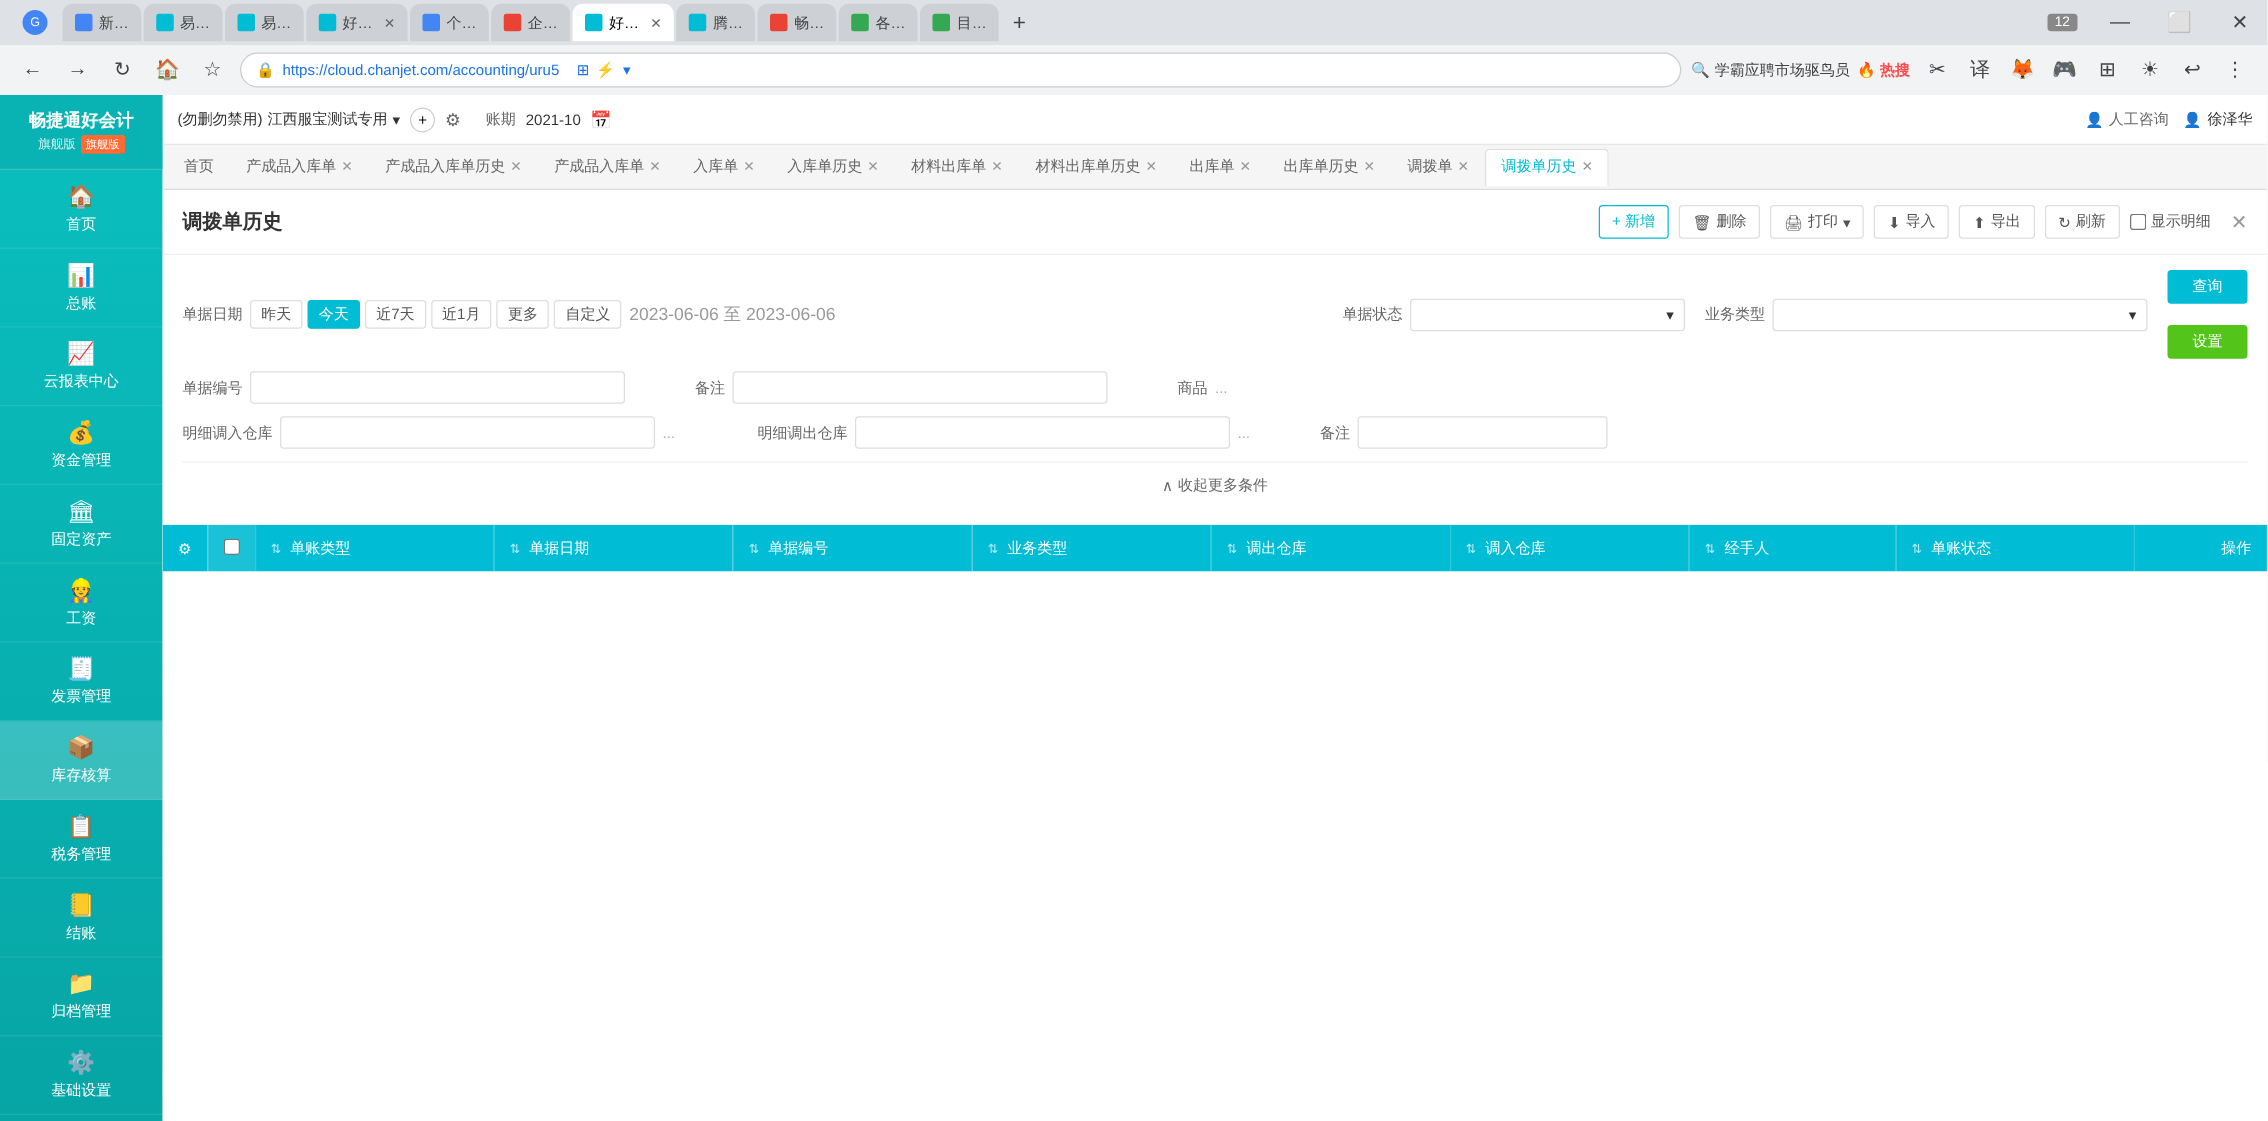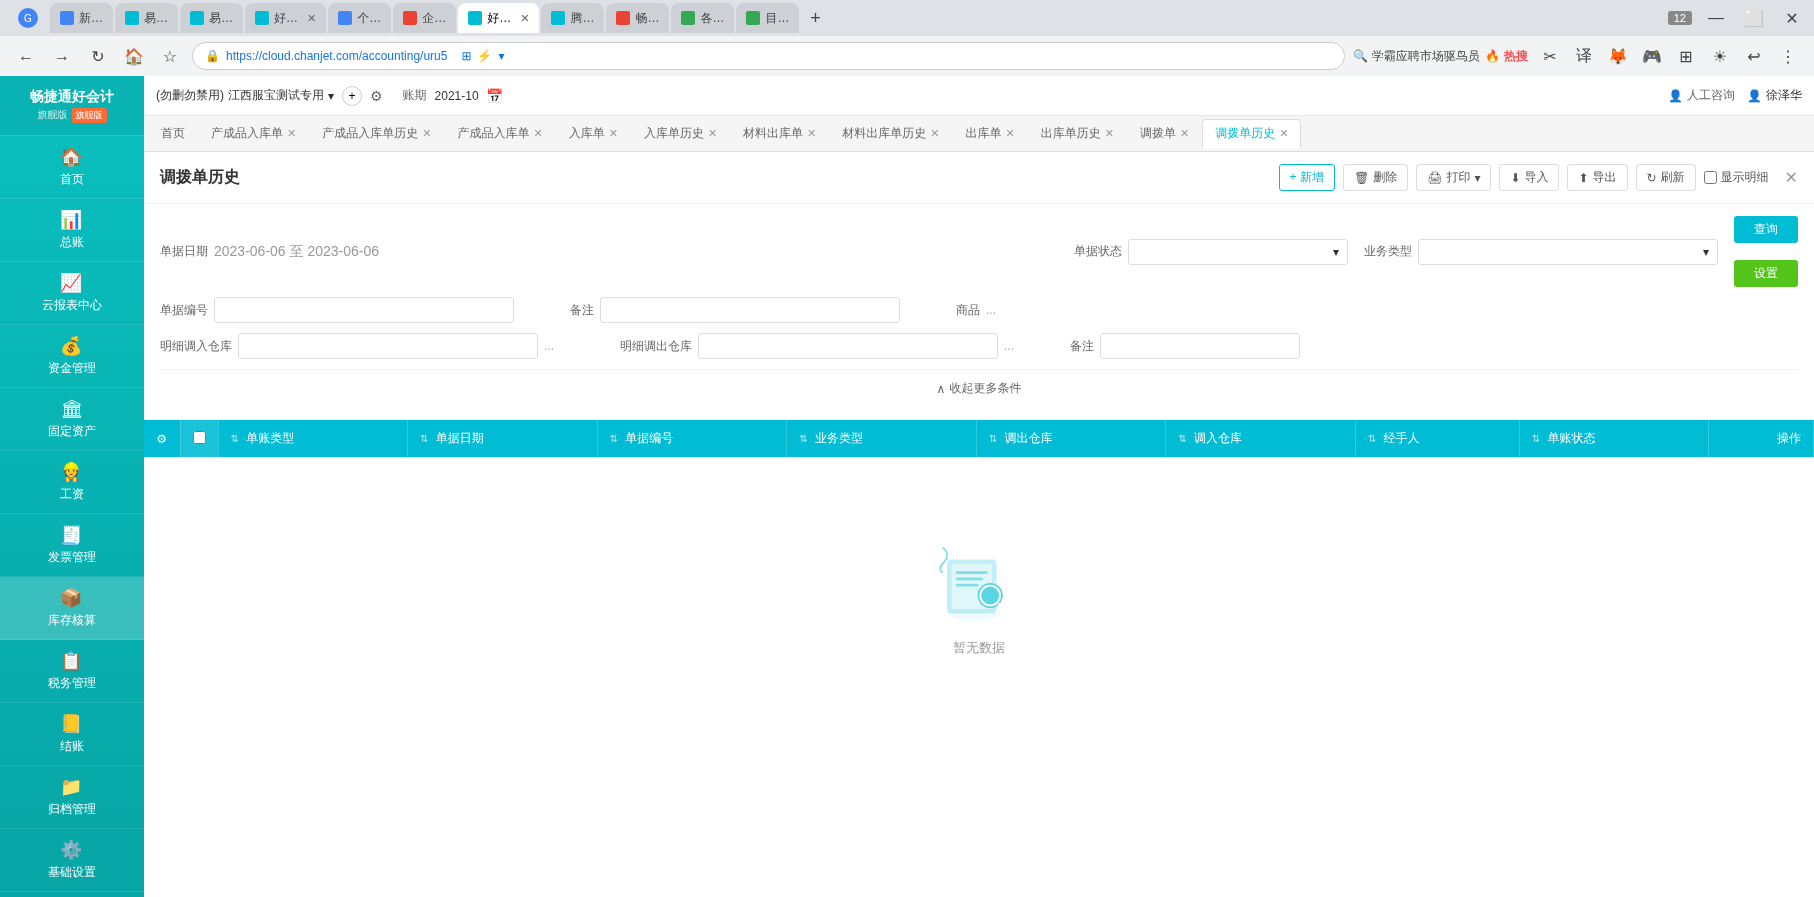--- a/index.html
+++ b/index.html
@@ -20,21 +20,21 @@
     .browser-toolbar { display: flex; align-items: center; height: 40px; background: #f1f3f4; padding: 0 12px; gap: 8px; }
     .nav-btn { width: 28px; height: 28px; border: none; background: none; cursor: pointer; border-radius: 50%; display: flex; align-items: center; justify-content: center; font-size: 16px; color: #444; }
     .address-bar { flex: 1; height: 28px; background: #fff; border-radius: 14px; border: 1px solid #ccc; padding: 0 12px; font-size: 12px; color: #1a73e8; display: flex; align-items: center; gap: 6px; }
     .address-bar .lock-icon { color: #1a73e8; }
     .browser-actions { display: flex; gap: 6px; align-items: center; }
 
     
     .app-container { display: flex; width: 1814px; height: 821px; background: #f0f2f5; }
 
     
-    .sidebar { width: 144px; background: linear-gradient(180deg, #0abfbf 0%, #07a5a5 100%); display: flex; flex-direction: column; color: white; flex-shrink: 0; }
+    .sidebar { width: 130px; background: linear-gradient(180deg, #0abfbf 0%, #07a5a5 100%); display: flex; flex-direction: column; color: white; flex-shrink: 0; }
     .sidebar-logo { padding: 12px 8px; background: #09b3b3; text-align: center; border-bottom: 1px solid rgba(255,255,255,0.2); }
     .sidebar-logo .logo-text { font-size: 14px; font-weight: bold; color: white; }
     .sidebar-logo .logo-subtitle { font-size: 10px; color: rgba(255,255,255,0.8); }
     .sidebar-logo .version-badge { font-size: 9px; background: #ff6b35; color: white; padding: 1px 4px; border-radius: 2px; }
     .sidebar-menu { flex: 1; overflow-y: auto; }
     .sidebar-item { display: flex; flex-direction: column; align-items: center; padding: 10px 8px; cursor: pointer; border-bottom: 1px solid rgba(255,255,255,0.1); }
     .sidebar-item .menu-icon { font-size: 18px; margin-bottom: 3px; }
     .sidebar-item .menu-label { font-size: 12px; color: white; }
 
     
@@ -156,21 +156,21 @@
     </div>
     <div class="browser-tab inactive">
       <div class="tab-favicon green"></div>
       <span>各…</span>
     </div>
     <div class="browser-tab inactive">
       <div class="tab-favicon green"></div>
       <span>目…</span>
     </div>
     <button class="nav-btn" style="font-size:18px;">+</button>
-    <div style="margin-left:auto; display:flex; align-items:center; gap:10px;">
+    <div style="margin-left:auto; display:flex; align-items:center; gap:20px;">
       <div style="background:#888; color:white; font-size:11px; padding:1px 6px; border-radius:3px;">12</div>
       <button class="nav-btn">—</button>
       <button class="nav-btn">⬜</button>
       <button class="nav-btn">✕</button>
     </div>
   </div>
   <div class="browser-toolbar">
     <button class="nav-btn">←</button>
     <button class="nav-btn">→</button>
     <button class="nav-btn">↻</button>
@@ -375,20 +375,28 @@
           </div>
           <span class="close-x">✕</span>
         </div>
       </div>
 
       <div class="filter-section">
 
         <div class="filter-row">
           <div class="filter-item">
             <span class="filter-label">单据日期</span>
+            <div class="date-filter">
+              <button class="date-btn">昨天</button>
+              <button class="date-btn active">今天</button>
+              <button class="date-btn">近7天</button>
+              <button class="date-btn">近1月</button>
+              <button class="date-btn">更多</button>
+              <button class="date-btn">自定义</button>
+            </div>
             <span class="date-range-text">2023-06-06 至 2023-06-06</span>
           </div>
           <div class="filter-item" style="margin-left: auto;">
             <span class="filter-label">单据状态</span>
             <div class="filter-select" style="min-width: 220px;">
               <span></span>
               <span>▾</span>
             </div>
           </div>
           <div class="filter-item">
@@ -489,32 +497,15 @@
               <th style="text-align:right;font-family:Liberation Mono, monospace;">
                 <span>操作</span>
               </th>
             </tr>
           </thead>
           <tbody>
           </tbody>
         </table>
       </div>
 
-      <div class="empty-state">
-        <div class="empty-icon">
-          <svg class="scroll-doc" viewBox="0 0 100 100">
-            <ellipse cx="50" cy="85" rx="30" ry="8" fill="#e0f7fa" opacity="0.5"></ellipse>
-            <rect x="20" y="25" width="55" height="60" rx="5" fill="#b2ebf2" opacity="0.8"></rect>
-            <rect x="25" y="30" width="45" height="50" rx="3" fill="#e0f7fa"></rect>
-            <rect x="30" y="38" width="35" height="3" rx="1" fill="#80deea"></rect>
-            <rect x="30" y="45" width="30" height="3" rx="1" fill="#80deea"></rect>
-            <rect x="30" y="52" width="25" height="3" rx="1" fill="#80deea"></rect>
-            <circle cx="68" cy="65" r="14" fill="#4dd0e1" opacity="0.9"></circle>
-            <circle cx="68" cy="65" r="11" fill="none" stroke="white" stroke-width="2"></circle>
-            <line x1="78" y1="75" x2="86" y2="83" stroke="white" stroke-width="3" stroke-linecap="round"></line>
-            <path d="M 15 40 Q 10 35 15 30 Q 20 25 20 20 Q 20 15 15 12" stroke="#80deea" stroke-width="2" fill="none"></path>
-          </svg>
-        </div>
-        <span class="empty-text">暂无数据</span>
-      </div>
     </div>
   </div>
 </div>
 
 </body></html>

